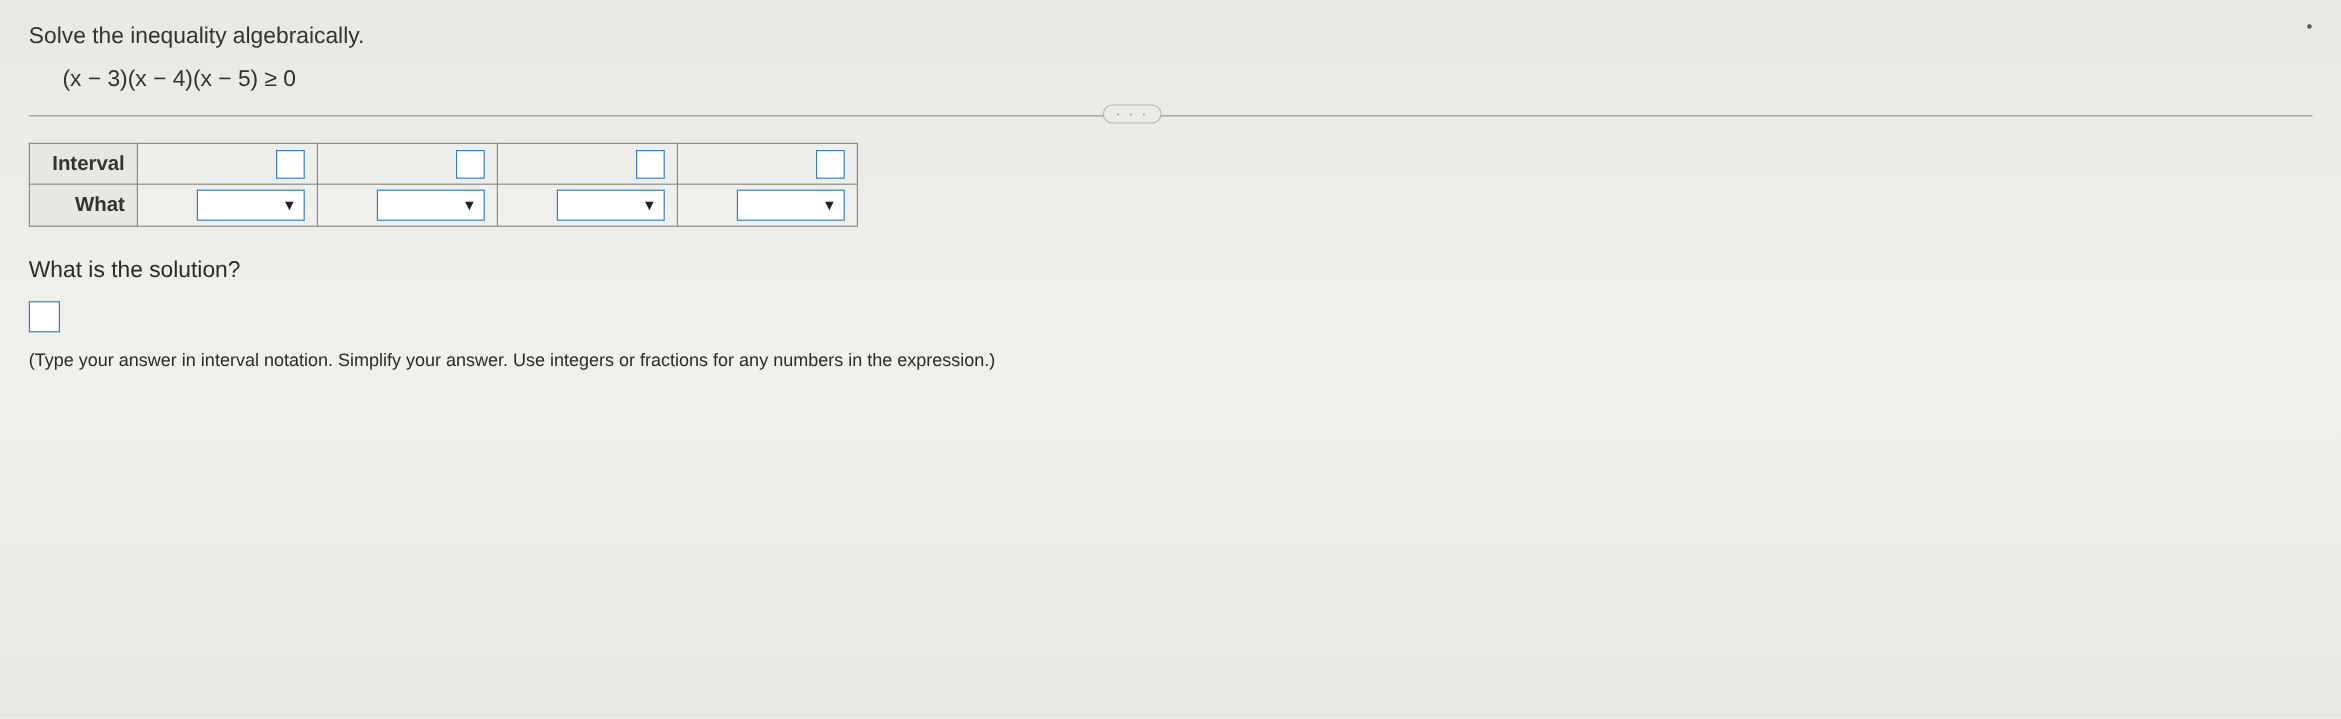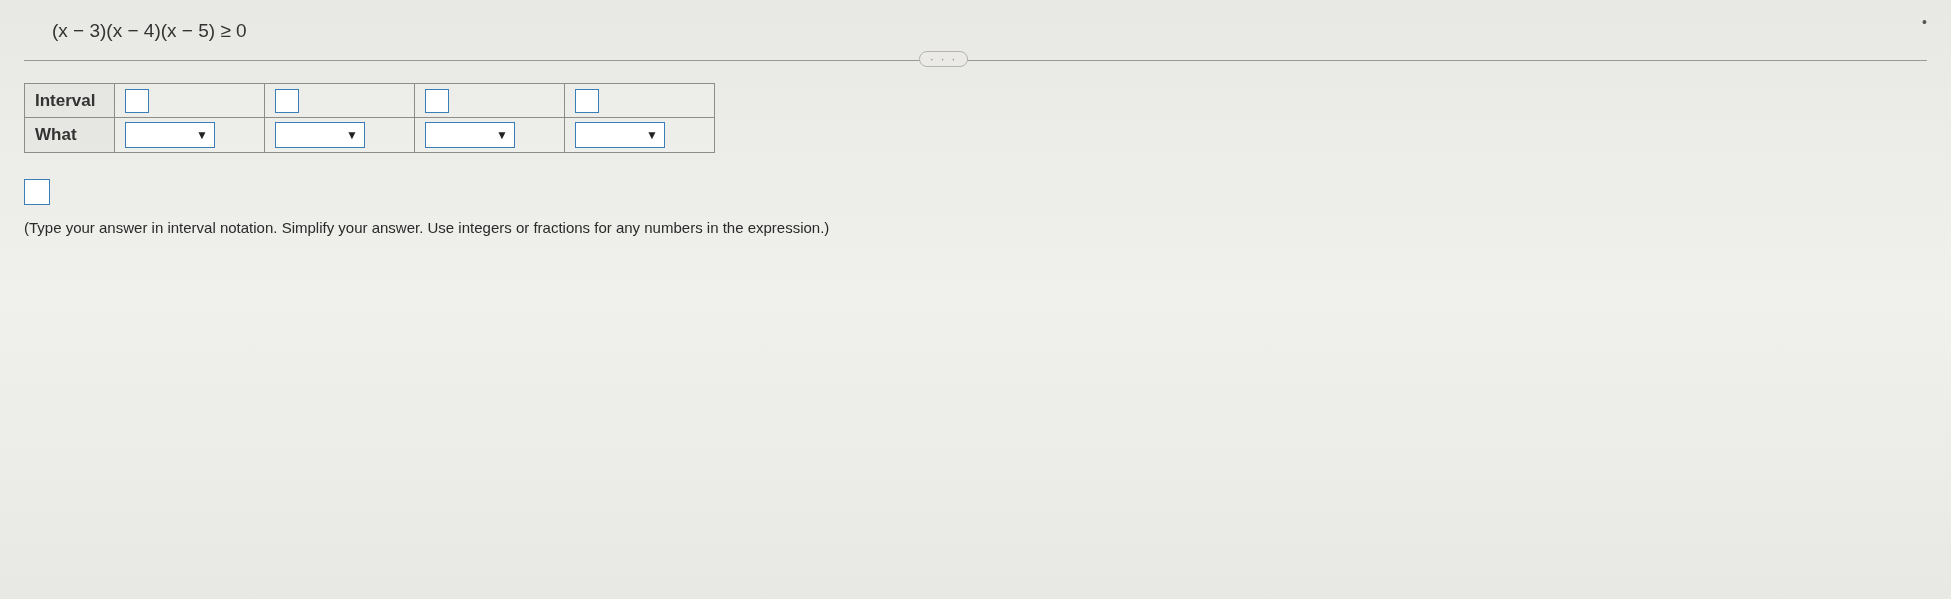--- a/index.html
+++ b/index.html
@@ -69,21 +69,21 @@
     .sign-table {
       border-collapse: collapse;
       margin-bottom: 26px;
     }
     .sign-table td, .sign-table th {
       border: 1px solid #8c8c88;
       padding: 4px 10px;
       font-size: 17px;
       font-weight: bold;
       color: #333;
-      text-align: left;
+      text-align: right;
       vertical-align: middle;
       height: 34px;
       background: rgba(255,255,255,0.12);
     }
     .sign-table th {
       background: rgba(220,220,215,0.3);
       min-width: 90px;
     }
     .cell-wide {
       min-width: 150px;
@@ -135,20 +135,21 @@
       font-size: 14px;
       color: #555;
     }
   </style>
 </head>
 <body>
 
 <div class="corner-dot">•</div>
 
 <div class="top-section">
+  <div class="instruction-top">Solve the inequality algebraically.</div>
   <div class="math-expr">(x − 3)(x − 4)(x − 5) ≥ 0</div>
 </div>
 
 <div class="divider-wrap">
   <hr class="divider-line">
   <div class="divider-ellipsis">· · ·</div>
 </div>
 
 <div class="body-section">
 
@@ -188,17 +189,18 @@
       </td>
       <td class="cell-wide">
         <span class="sign-select">
               <span class="tri">▼</span>
             </span>
       </td>
     </tr>
   </tbody>
     </table>
 
+  <div class="question">What is the solution?</div>
   <div>
     <span class="answer-box"></span>
   </div>
   <div class="final-hint">(Type your answer in interval notation. Simplify your answer. Use integers or fractions for any numbers in the expression.)</div>
 </div>
 
 </body></html>

